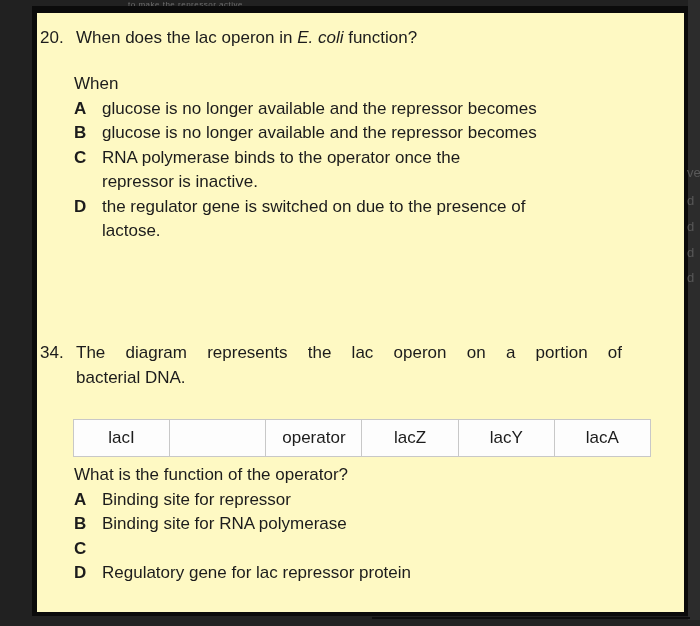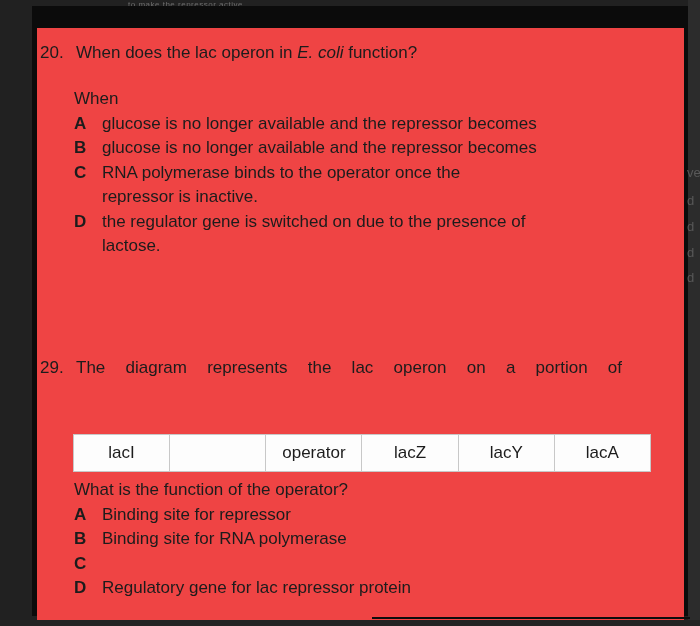--- a/index.html
+++ b/index.html
@@ -38,22 +38,22 @@
       #3a3a3a 0 2px, rgba(0,0,0,0) 2px 6px,
       #414141 6px 9px, rgba(0,0,0,0) 9px 15px);
     opacity: 0.7;
   }
   
   .page-black {
     position: absolute; left: 32px; top: 6px; width: 656px; height: 610px;
     background: #0b0b0b;
   }
   .page-white {
-    position: absolute; left: 37px; top: 28px; width: 647px; height: 599px;
-    background: #ef4444; color: #1c1c1c; font-size: 17px; line-height: 24.5px;
+    position: absolute; left: 37px; top: 13px; width: 647px; height: 599px;
+    background: #fef9c3; color: #1c1c1c; font-size: 17px; line-height: 24.5px;
   }
   
   .q-head { position: absolute; display: flex; }
   .q20-head { left: 3px; top: 13px; }
   .q21-head { left: 3px; top: 328px; }
   .q-num { width: 36px; flex: none; }
   .q21-stem { width: 546px; }
   .jline { text-align: justify; text-align-last: justify; }
   .q20-body { position: absolute; left: 37px; top: 59px; }
   .q21-sub  { position: absolute; left: 37px; top: 450px; }
@@ -116,23 +116,24 @@
       <div class="opt">
         <span class="letter">D</span>
         <span class="lines">
           <div>the regulator gene is switched on due to the presence of</div>
           <div>lactose.</div>
         </span>
       </div>
     </div>
 
     <div class="q-head q21-head">
-      <span class="q-num">29.</span>
+      <span class="q-num">34.</span>
       <span class="q21-stem">
         <div class="jline">The diagram represents the lac operon on a portion of</div>
+        <div>bacterial DNA.</div>
       </span>
     </div>
 
     <table class="gene-table">
       <tbody>
           <tr>
         <td>lacI</td>
         <td></td>
         <td>operator</td>
         <td>lacZ</td>

